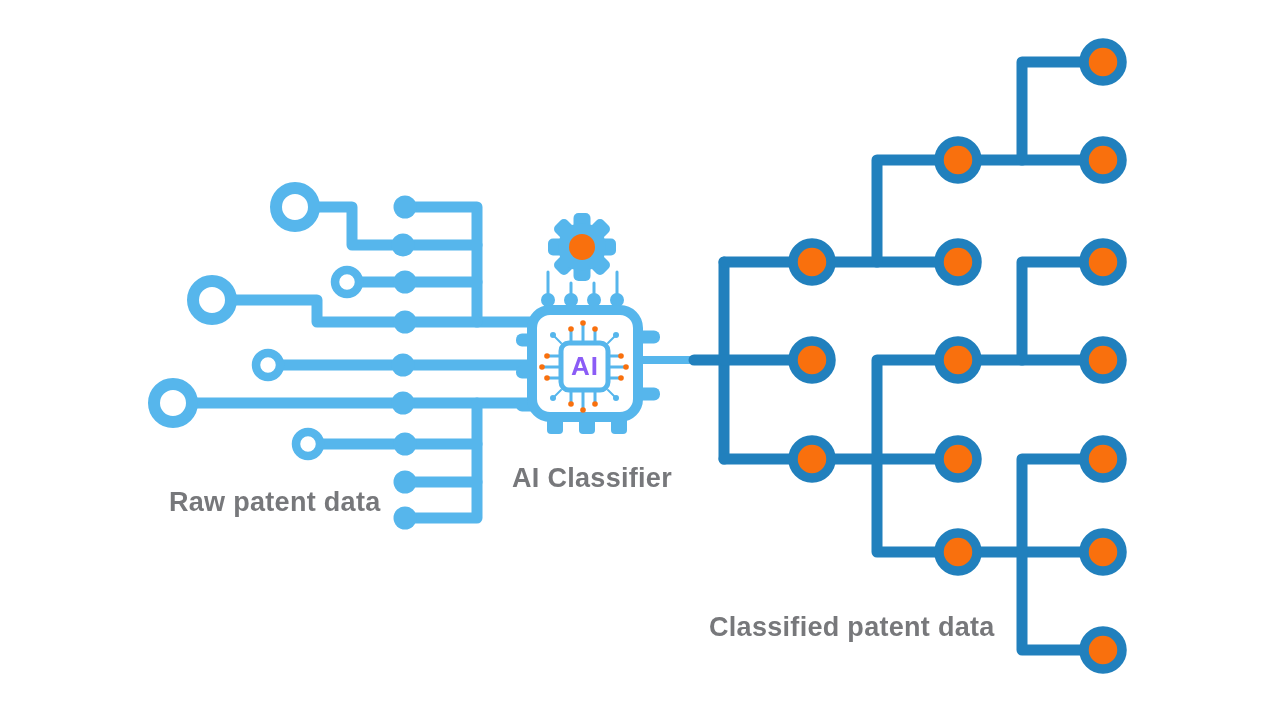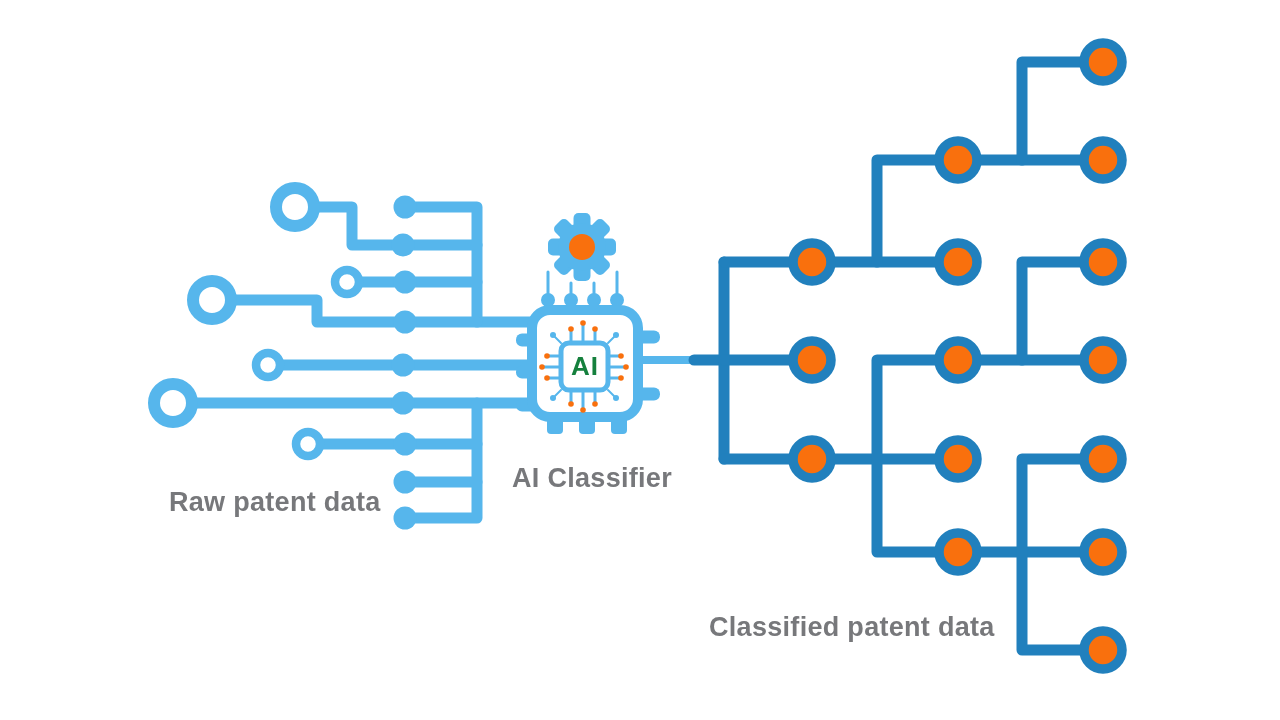--- a/index.html
+++ b/index.html
@@ -21,21 +21,21 @@
   }
   #raw-label{left:169px;top:487px;}
   #classifier-label{left:512px;top:463px;}
   #classified-label{left:709px;top:612px;}
   #chip-ai-text{
     position:absolute;
     left:585px;top:368px;
     transform:translate(-50%,-54%);
     font-weight:bold;
     font-size:26px;
-    color:#15803d;
+    color:#8b5cf6;
     letter-spacing:1px;
   }
 </style>
 </head>
 <body>
 
 <div id="canvas">
   <svg id="diagram-svg" width="1280" height="720" viewBox="0 0 1280 720">
       <polyline points="405,207 477,207 477,322 534,322" fill="none" stroke="#56B6EC" stroke-width="11" stroke-linecap="round" stroke-linejoin="round"></polyline>
       <polyline points="316,207 352,207 352,245 477,245" fill="none" stroke="#56B6EC" stroke-width="11" stroke-linecap="round" stroke-linejoin="round"></polyline>

